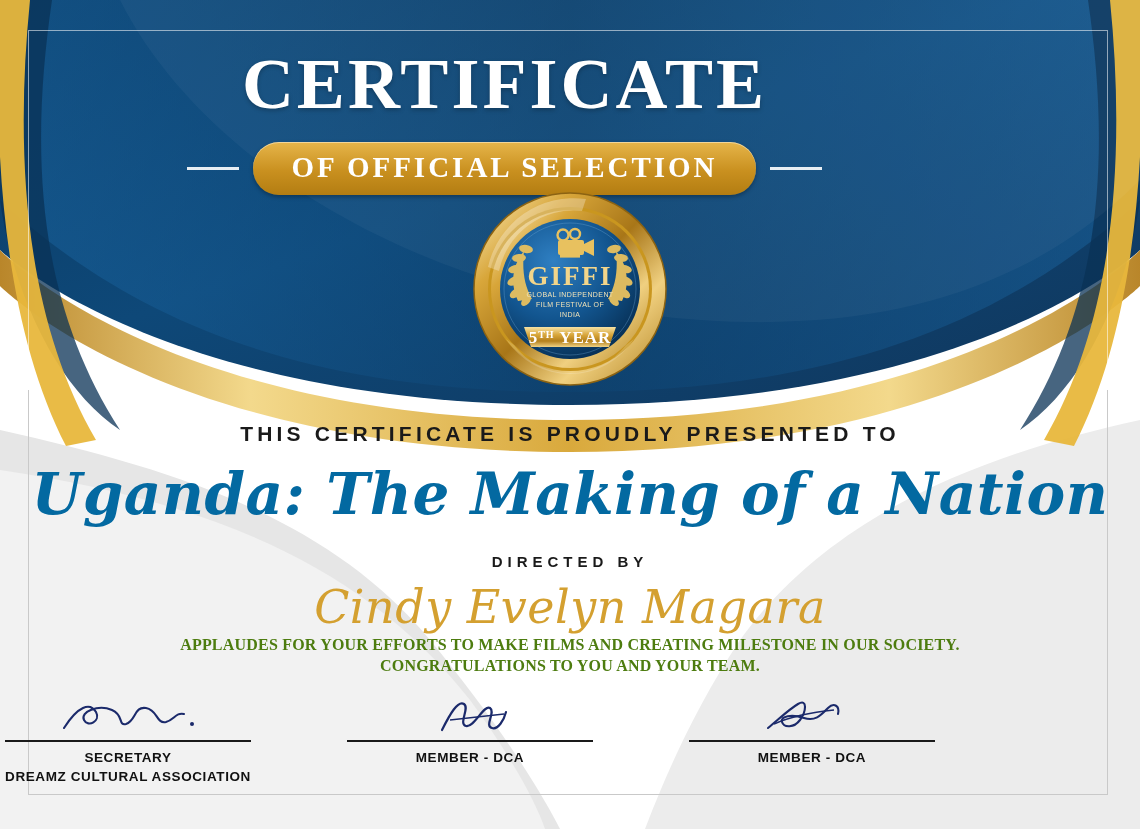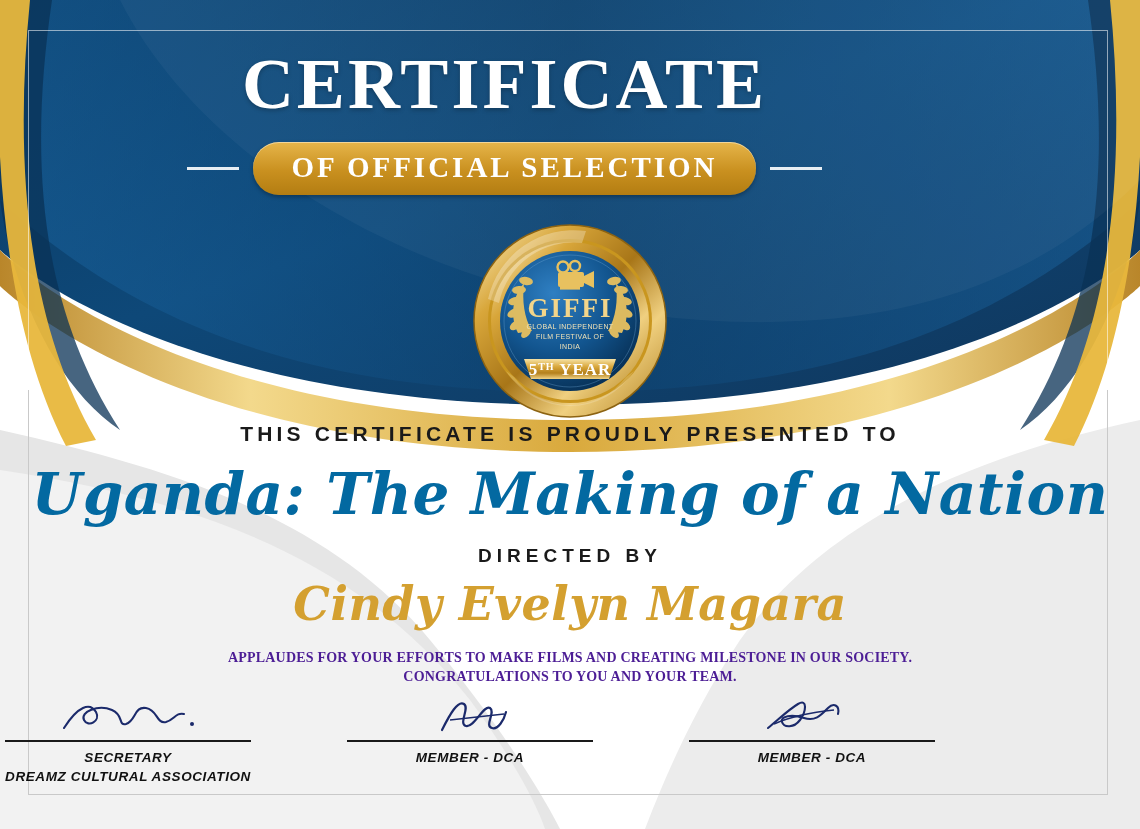--- a/index.html
+++ b/index.html
@@ -91,21 +91,21 @@
     font-family: "Liberation Serif", serif;
     font-size: 29px;
     letter-spacing: 3px;
     color: #ffffff;
     font-weight: 700;
   }
 
   
   .emblem-wrap {
     position: absolute;
-    top: 221px;
+    top: 189px;
     left: 50%;
     transform: translateX(-50%);
     z-index: 6;
   }
 
   
   .body-block {
     position: absolute;
     top: 398px;
     left: 0;
@@ -125,57 +125,55 @@
     margin-top: 18px;
     font-family: "DejaVu Serif", serif;
     font-style: italic;
     font-size: 58px;
     line-height: 1.05;
     font-weight: 700;
     color: #0369a1;
     letter-spacing: 0.5px;
   }
   .directed-by {
-    margin-top: 20px;
+    margin-top: 28px;
     font-family: "Liberation Sans", sans-serif;
-    font-size: 19px;
+    font-size: 15px;
     letter-spacing: 5px;
     font-weight: 700;
     color: #1a1a1a;
   }
   .director-name {
     margin-top: 10px;
     font-family: "DejaVu Serif", serif;
     font-style: italic;
     font-size: 46px;
-    font-weight: 700;
+    font-weight: 400;
     color: #d4a030;
     letter-spacing: 0.5px;
   }
   .applause {
-    margin-top: 18px;
-    font-family: "Liberation Serif", serif;
-    font-size: 14px;
+    font-family: "Liberation Serif", serif;
+    font-size: 16px;
     font-weight: 700;
     letter-spacing: 0.2px;
-    color: #4c1d95;
+    color: #4d7c0f;
     line-height: 1.35;
   }
 
   
   .sign-row {
     position: absolute;
     bottom: 42px;
     left: 0;
     width: 940px;
     display: flex;
     justify-content: center;
     gap: 96px;
     z-index: 4;
-    font-style: italic;
   }
   .sign-col {
     width: 246px;
     text-align: center;
   }
   .sig-graphic {
     height: 46px;
     display: flex;
     align-items: flex-end;
     justify-content: center;

